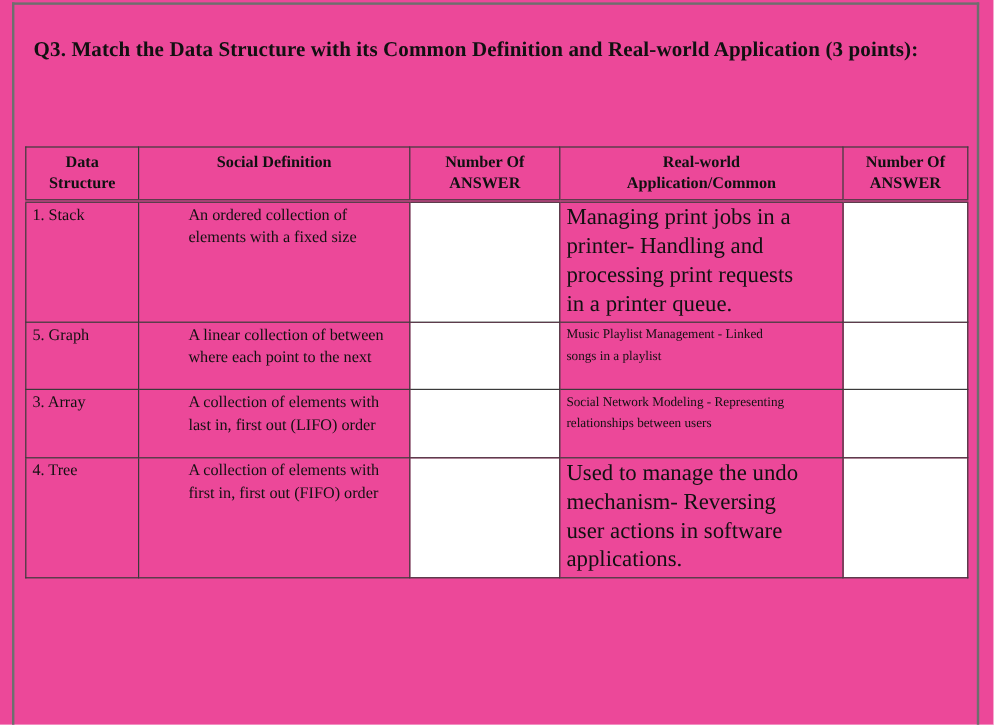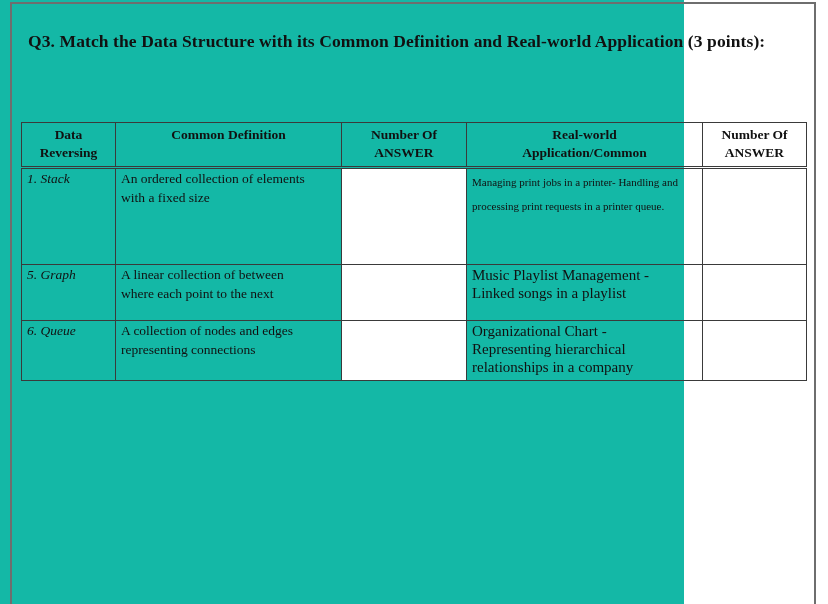--- a/index.html
+++ b/index.html
@@ -7,23 +7,23 @@
     padding: 0;
     background: #ffffff;
     width: 828px;
     height: 604px;
     overflow: hidden;
     font-family: "Liberation Serif", "DejaVu Serif", serif;
     color: #111111;
   }
   .page {
     position: relative;
-    width: 684px;
+    width: 828px;
     height: 604px;
-    background: #14b8a6;
+    background: #ec4899;
   }
   
   .page-frame {
     position: absolute;
     left: 10px;
     top: 2px;
     width: 806px;
     height: 640px;
     border-top: 2px solid #6e6e6e;
     border-left: 2px solid #6e6e6e;
@@ -64,26 +64,26 @@
     padding-top: 3px;
     border-bottom: 3.5px double #3a3a3a;
     font-weight: bold;
   }
   th .hline { display: block; }
   .col-structure { width: 94px; }
   .col-definition { width: 226px; }
   .col-answer1 { width: 125px; }
   .col-application { width: 236px; }
   .col-answer2 { width: 104px; }
-  .cell-structure { font-size: 13.5px; line-height: 18px; font-style: italic; }
+  .cell-structure { font-size: 13.5px; line-height: 18px; }
   .cell-definition { font-size: 13.5px; line-height: 18.5px; }
-  .cell-definition .inner { max-width: 196px; }
-  .cell-application.app-small { font-size: 15px; line-height: 18px; margin-left: 47px; }
+  .cell-definition .inner { max-width: 196px; margin-left: 36px; }
+  .cell-application.app-small { font-size: 11px; line-height: 18px; margin-left: 47px; }
   .cell-application.app-small .inner { max-width: 182px; }
-  .cell-application.app-large { font-size: 11px; line-height: 24px; }
+  .cell-application.app-large { font-size: 19px; line-height: 24px; }
   .cell-application.app-large .inner { max-width: 208px; }
   .answer-cell { background: #ffffff; }
 </style>
 </head>
 <body>
 
 <div class="page">
   <div class="page-frame"></div>
 
   <div class="heading">Q3. Match the Data Structure with its Common Definition and Real-world Application (3 points):</div>
@@ -93,24 +93,24 @@
       <col class="col-structure">
       <col class="col-definition">
       <col class="col-answer1">
       <col class="col-application">
       <col class="col-answer2">
     </colgroup>
     <thead>
       <tr style="height:45px;">
         <th>
           <span class="hline">Data</span>
-          <span class="hline">Reversing</span>
+          <span class="hline">Structure</span>
         </th>
         <th>
-          <span class="hline">Common Definition</span>
+          <span class="hline">Social Definition</span>
           <span class="hline"></span>
         </th>
         <th>
           <span class="hline">Number Of</span>
           <span class="hline">ANSWER</span>
         </th>
         <th>
           <span class="hline">Real-world</span>
           <span class="hline">Application/Common</span>
         </th>
@@ -136,26 +136,37 @@
         <td class="cell-structure">5. Graph</td>
         <td class="cell-definition">
             <div class="inner">A linear collection of between where each point to the next</div>
           </td>
         <td class="answer-cell"></td>
         <td class="cell-application app-small">
             <div class="inner">Music Playlist Management - Linked songs in a playlist</div>
           </td>
         <td class="answer-cell"></td>
       </tr>
-      <tr style="height:60px;">
-        <td class="cell-structure">6. Queue</td>
+      <tr style="height:57px;">
+        <td class="cell-structure">3. Array</td>
         <td class="cell-definition">
-            <div class="inner">A collection of nodes and edges representing connections</div>
+            <div class="inner">A collection of elements with last in, first out (LIFO) order</div>
           </td>
         <td class="answer-cell"></td>
         <td class="cell-application app-small">
-            <div class="inner">Organizational Chart - Representing hierarchical relationships in a company</div>
+            <div class="inner">Social Network Modeling - Representing relationships between users</div>
+          </td>
+        <td class="answer-cell"></td>
+      </tr>
+      <tr style="height:93px;">
+        <td class="cell-structure">4. Tree</td>
+        <td class="cell-definition">
+            <div class="inner">A collection of elements with first in, first out (FIFO) order</div>
+          </td>
+        <td class="answer-cell"></td>
+        <td class="cell-application app-large">
+            <div class="inner">Used to manage the undo mechanism- Reversing user actions in software applications.</div>
           </td>
         <td class="answer-cell"></td>
       </tr>
     </tbody>
   </table>
 </div>
 
 </body></html>

